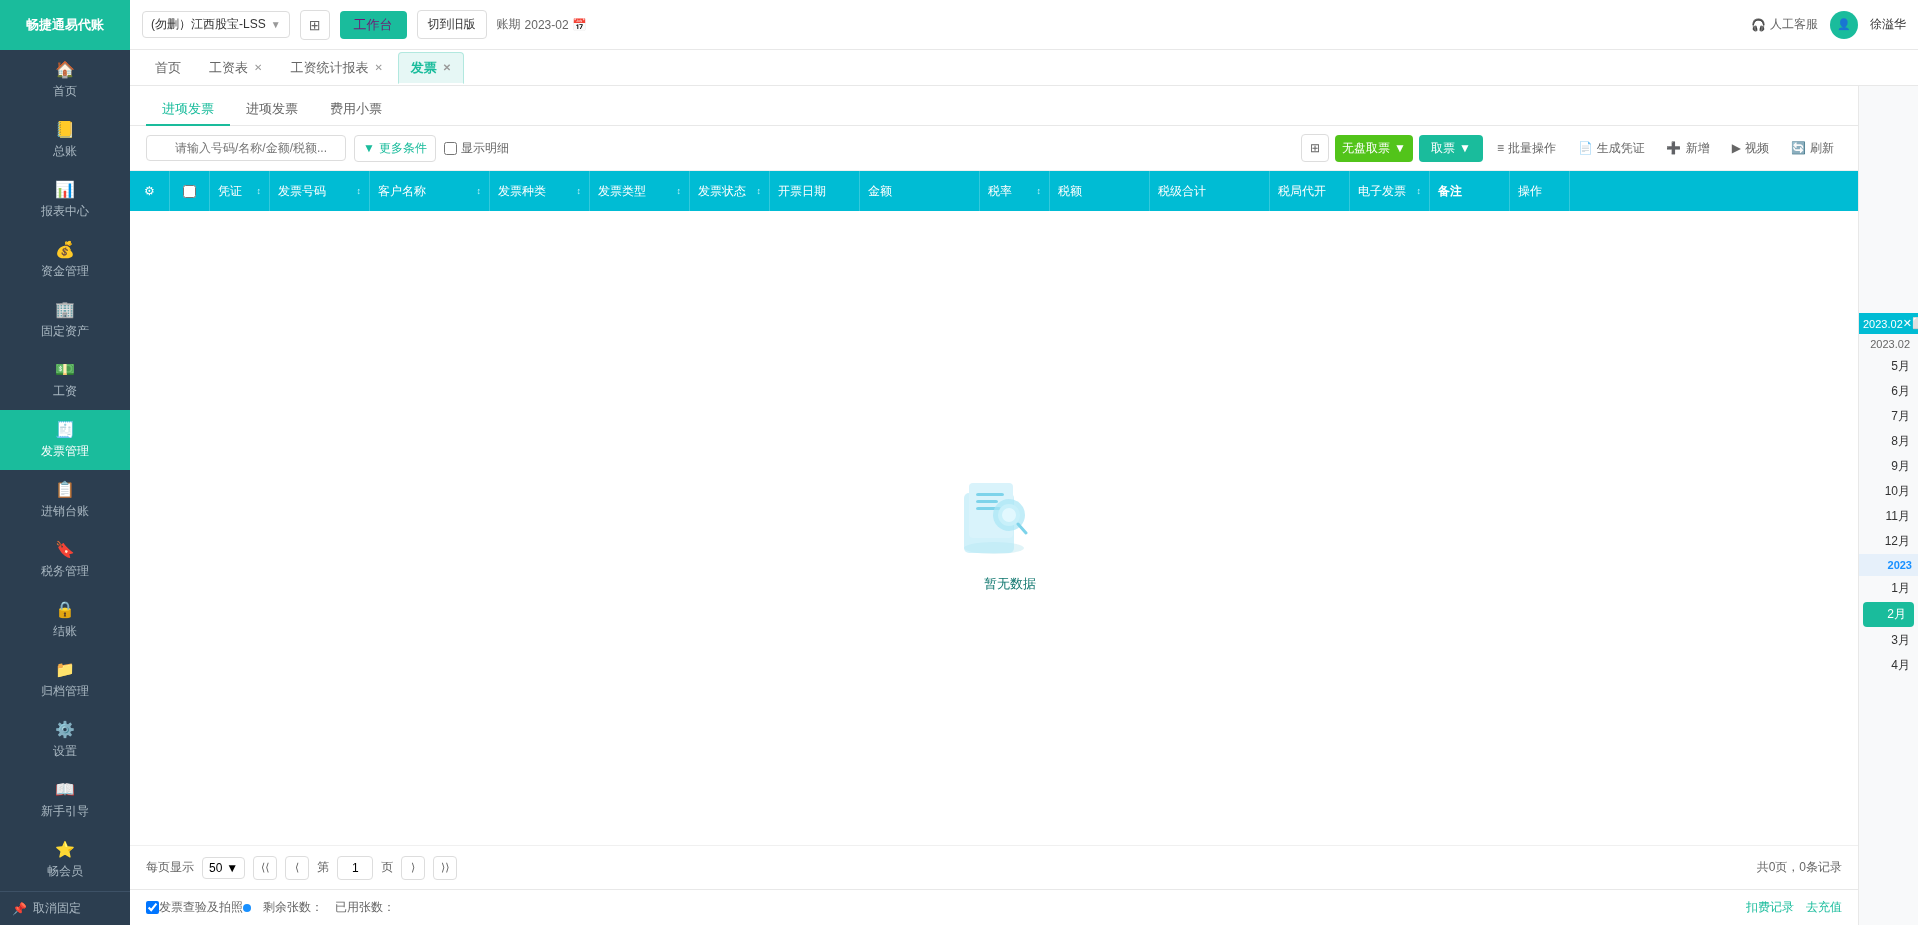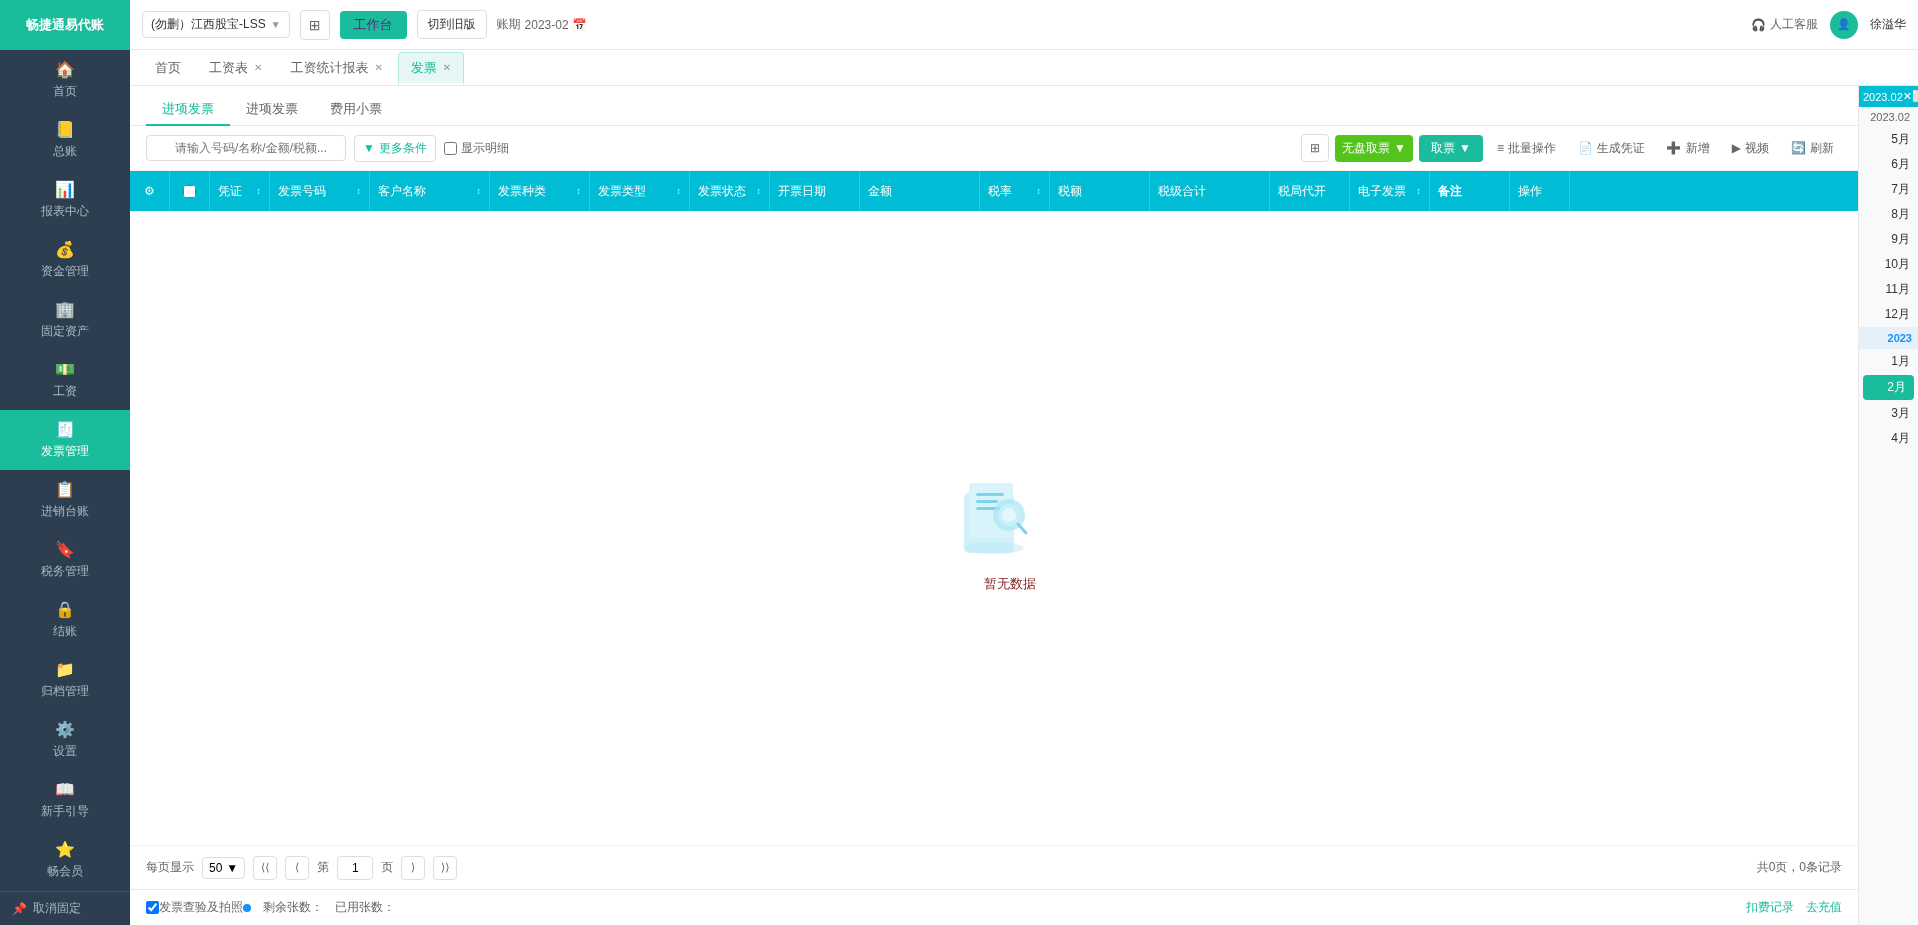--- a/index.html
+++ b/index.html
@@ -173,20 +173,21 @@
       font-size: 13px;
       color: #666;
       border-radius: 4px 4px 0 0;
       border: 1px solid transparent;
     }
     .tab-item.active {
       background: #e6f7f5;
       color: #1abc9c;
       border-color: #b2e8df;
       border-bottom: 1px solid white;
+      font-weight: bold;
     }
     .tab-close {
       font-size: 10px;
       color: #999;
       line-height: 1;
     }
 
     
     .content {
       flex: 1;
@@ -376,21 +377,21 @@
       align-items: center;
       justify-content: center;
       gap: 12px;
     }
     .empty-icon {
       width: 100px;
       height: 100px;
     }
     .empty-text {
       font-size: 13px;
-      color: #7f1d1d;
+      color: #0f766e;
       margin-left: 32px;
     }
 
     
     .pagination-bar {
       height: 44px;
       border-top: 1px solid #f0f0f0;
       display: flex;
       align-items: center;
       padding: 0 16px;
@@ -470,20 +471,21 @@
     
     .date-sidebar {
       width: 60px;
       min-width: 60px;
       background: #f8f9fa;
       border-left: 1px solid #e8e8e8;
       display: flex;
       flex-direction: column;
       overflow-y: auto;
       position: relative;
+      justify-content: center;
     }
     .date-sidebar-header {
       background: #00bcd4;
       color: white;
       font-size: 11px;
       padding: 4px;
       text-align: center;
       display: flex;
       align-items: center;
       justify-content: space-between;

